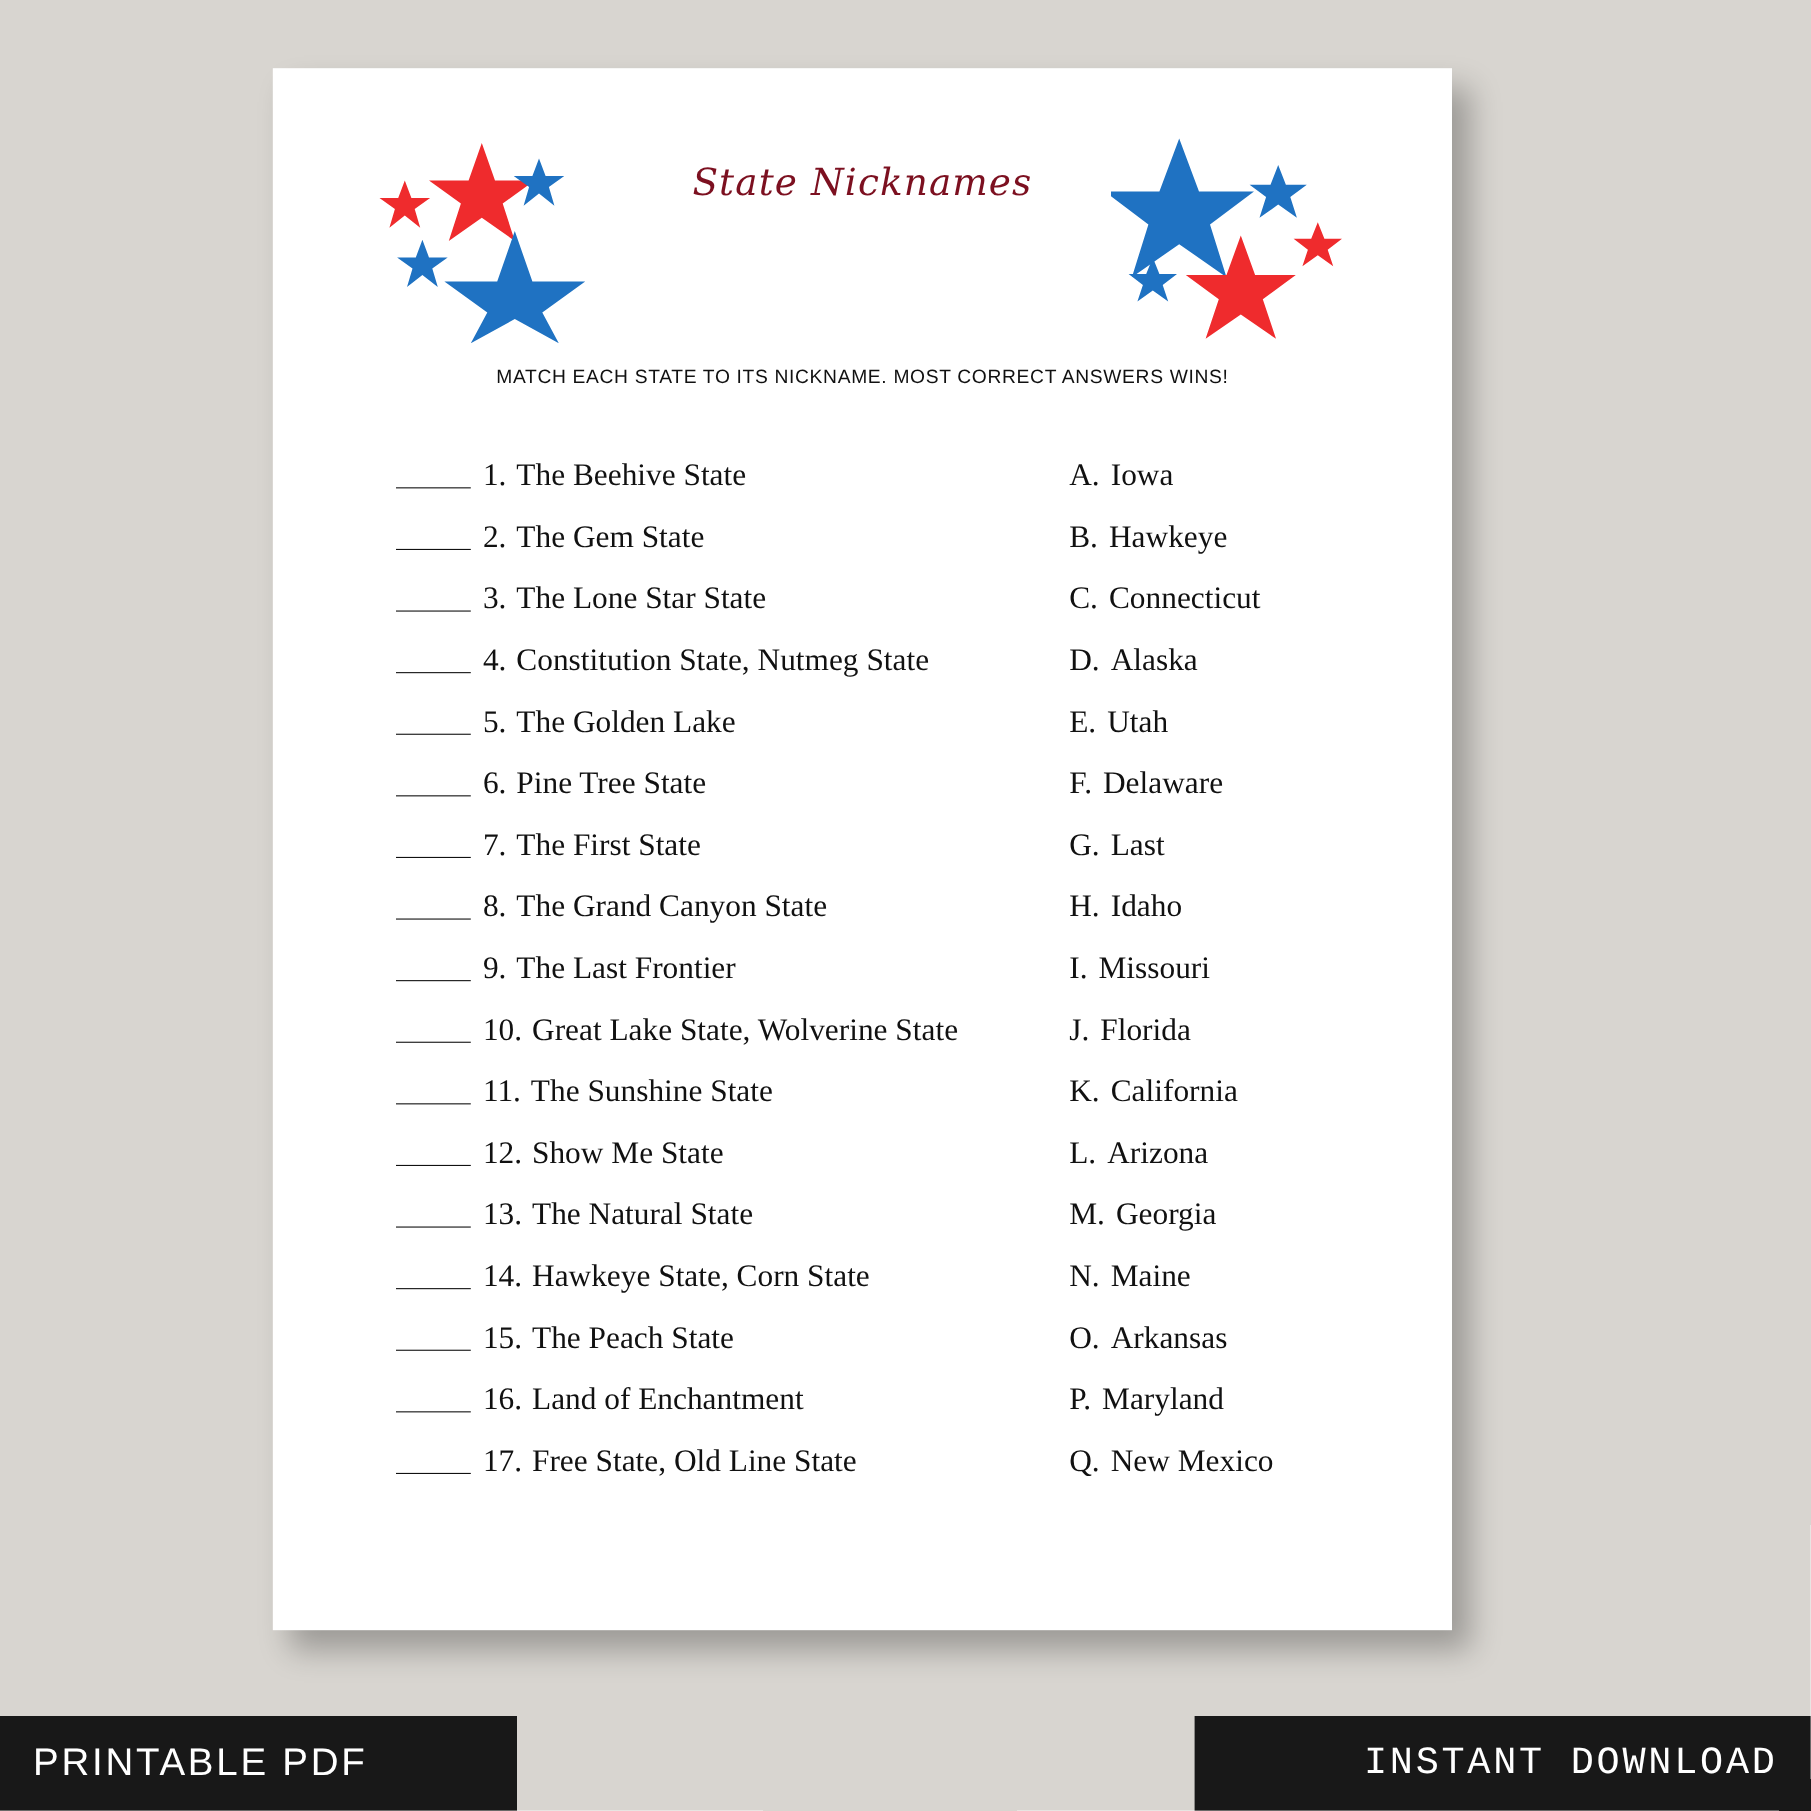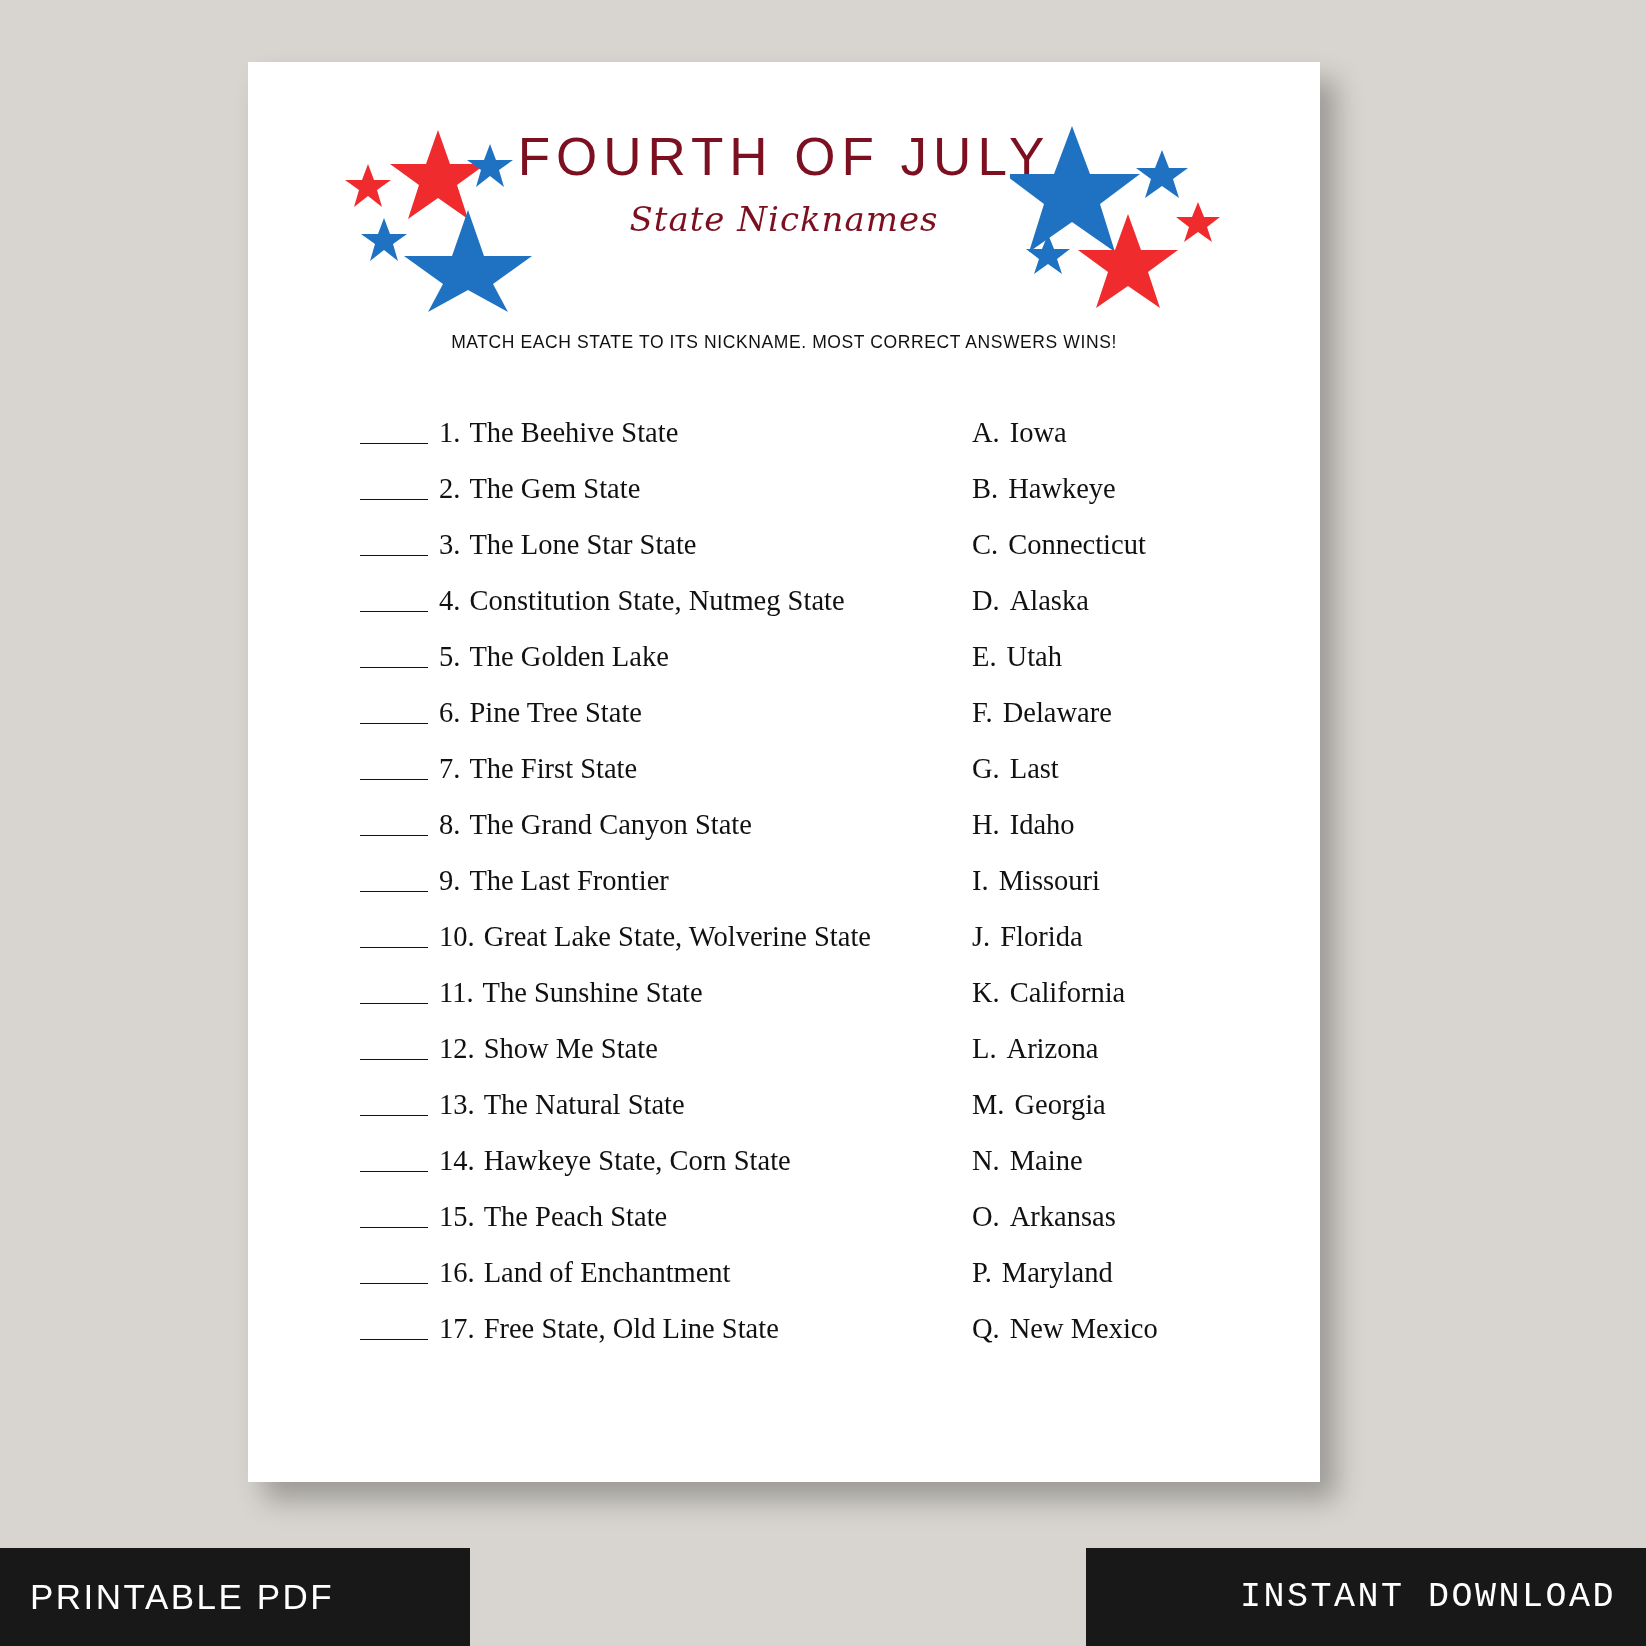--- a/index.html
+++ b/index.html
@@ -106,21 +106,21 @@
     margin-right: 9px;
   }
   .a-letter {
     margin-right: 10px;
   }
 
   
   .banner-left, .banner-right {
     position: absolute;
     bottom: 0;
-    height: 98px;
+    height: 86px;
     background: #181818;
     color: #ffffff;
     display: flex;
     align-items: center;
     font-family: "Liberation Sans", sans-serif;
     font-size: 35px;
     letter-spacing: 2.5px;
   }
   .banner-left {
     left: 0;
@@ -158,21 +158,20 @@
         <g>
           <polygon fill="#1f72c2" points="44,96 50,112 67,112 53,122 58,139 44,128 30,139 35,122 21,112 38,112"></polygon>
         </g>
         <g>
           <polygon fill="#1f72c2" points="128,88 144,134 192,134 153,162 168,190 128,168 88,190 103,162 64,134 112,134"></polygon>
         </g>
       </svg>
     </div>
 
     <div class="title-block">
-      <div class="title-main">FOURTH OF JULY</div>
       <div class="title-sub">State Nicknames</div>
     </div>
 
     <div class="stars-right">
       <svg width="230" height="190" viewBox="0 0 230 190" xmlns="http://www.w3.org/2000/svg">
         <g>
           <polygon fill="#1f72c2" points="62,4 80,52 130,52 90,82 105,130 62,100 19,130 34,82 -6,52 44,52"></polygon>
         </g>
         <g>
           <polygon fill="#1f72c2" points="152,28 159,46 178,46 163,57 169,76 152,64 135,76 141,57 126,46 145,46"></polygon>

